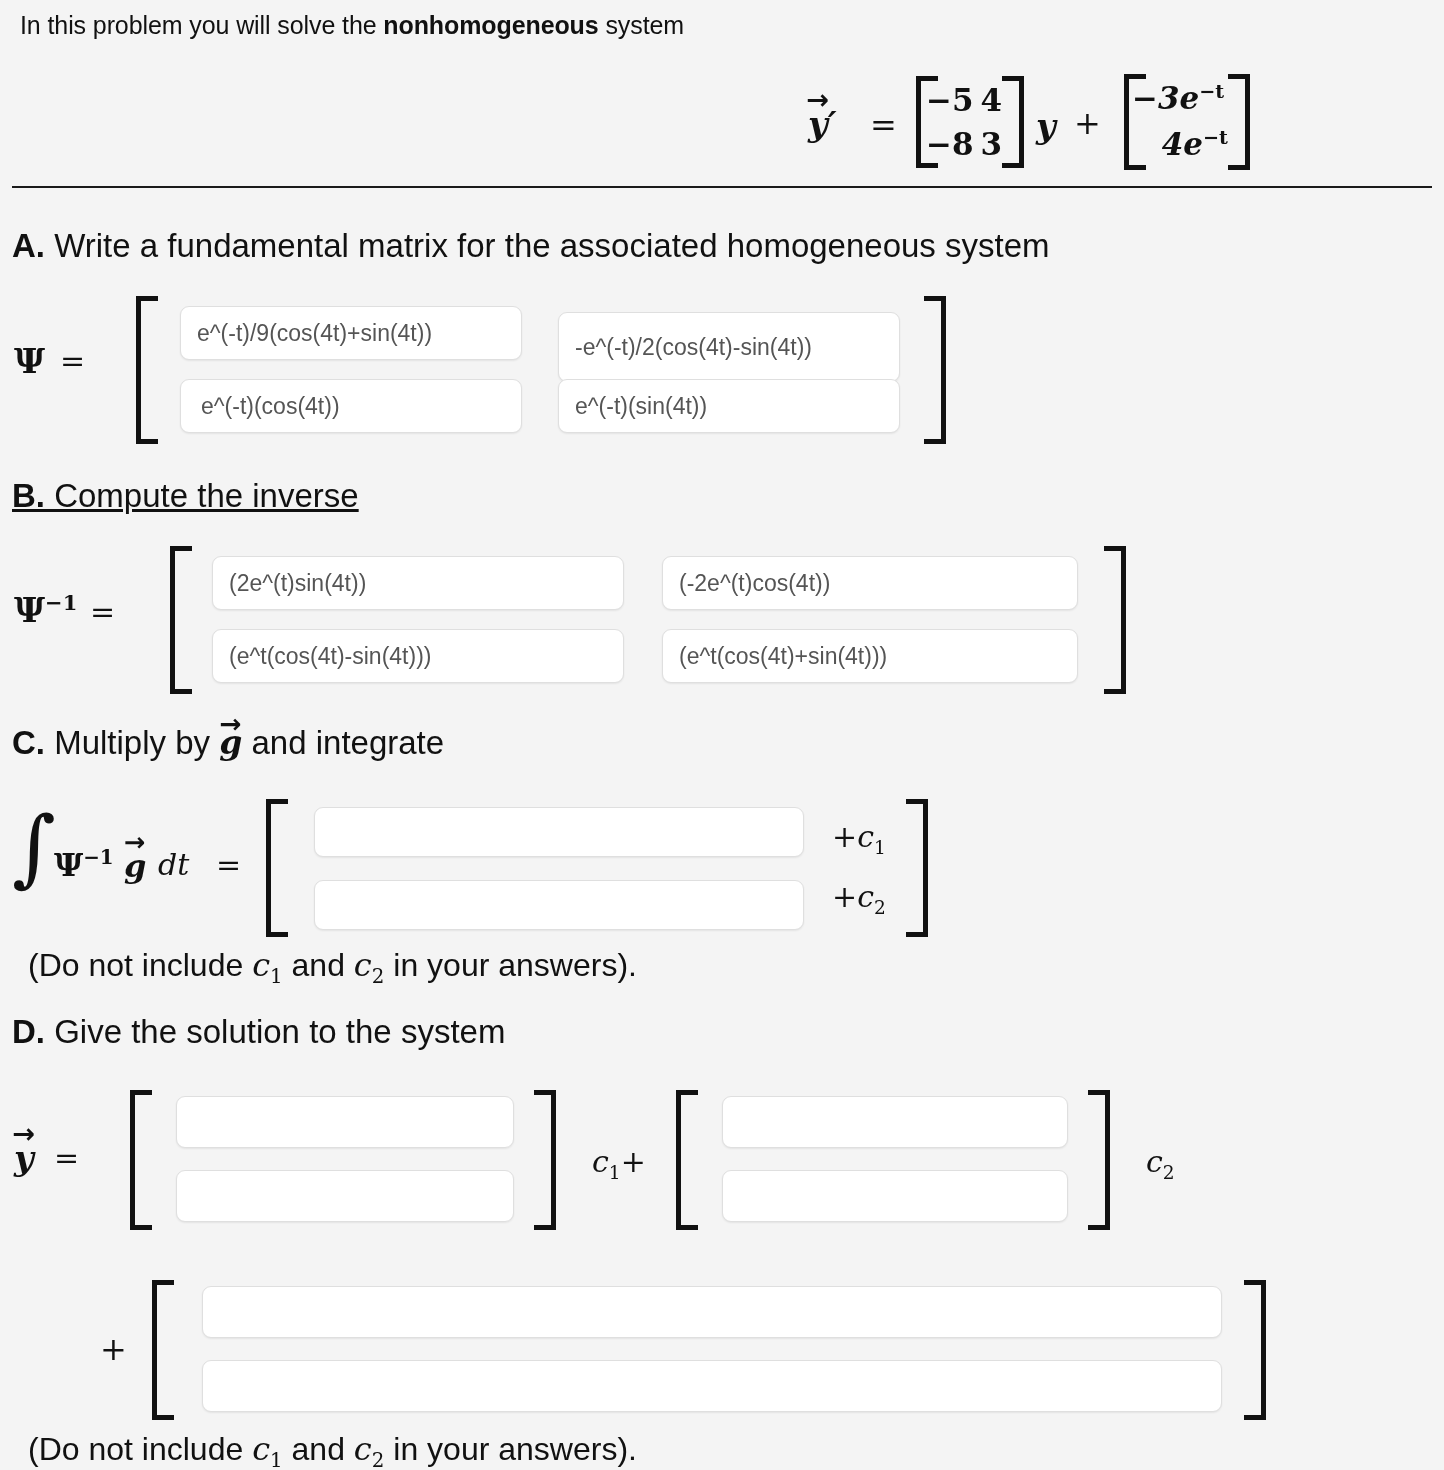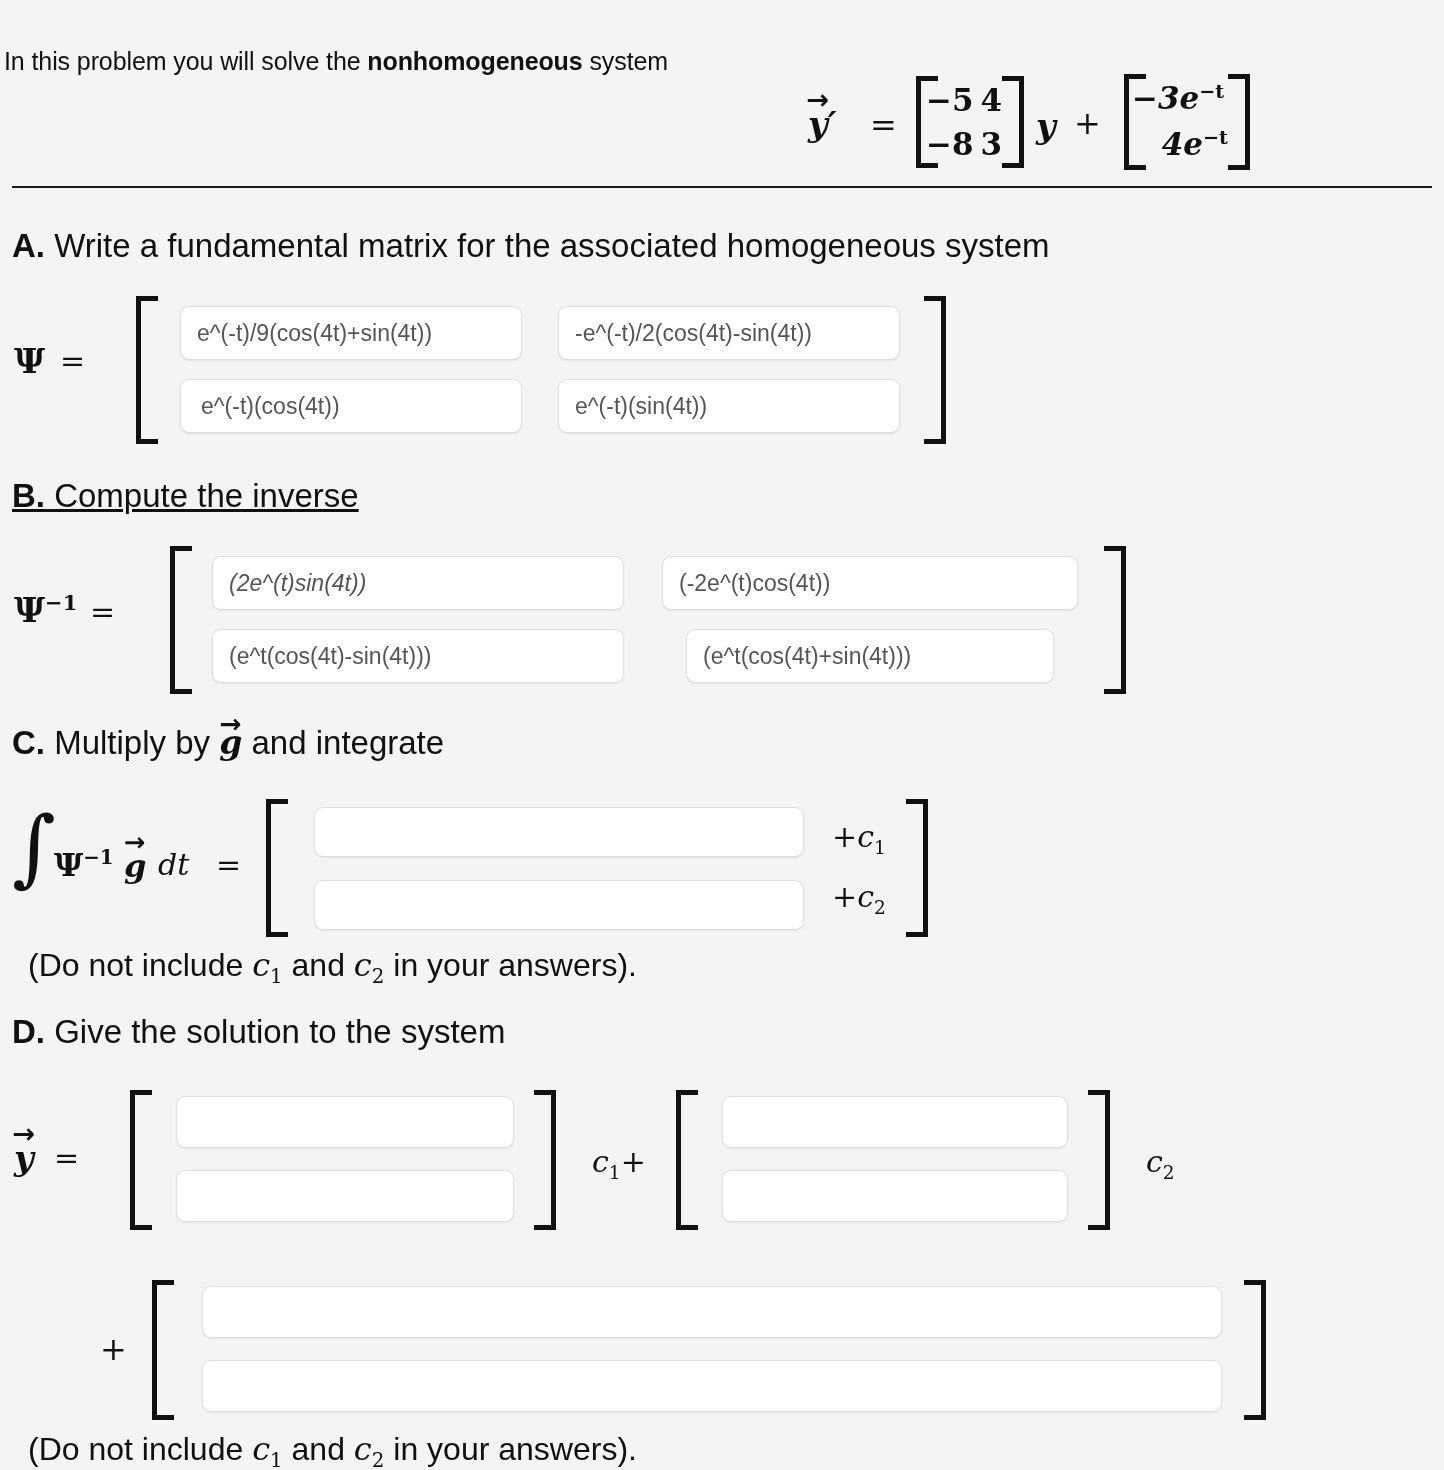--- a/index.html
+++ b/index.html
@@ -107,21 +107,21 @@
     padding: 0 16px;
     display: flex;
     align-items: center;
     white-space: nowrap;
     overflow: hidden;
   }
 </style>
 </head>
 <body>
 
-<div class="prompt" style="left:4px; top:10px;margin-top:36px;">
+<div class="prompt" style="left:20px; top:10px;">
   <span>In this problem you will solve the </span><b>nonhomogeneous</b><span> system</span>
 </div>
 
 <div style="position:absolute; left:808px; top:76px; height:92px;">
 
   <span class="math" style="position:absolute; left:0px; top:28px; font-size:34px; font-weight:bold;">
     <span class="vecarrow">y</span><span style="font-style:italic;">′</span>
   </span>
 
   <span class="mathup" style="position:absolute; left:62px; top:30px; font-size:32px;">=</span>
@@ -154,43 +154,43 @@
   <span class="letter">A.</span><span> Write a fundamental matrix for the associated homogeneous system</span>
 </div>
 
 <div style="position:absolute; left:0; top:296px;">
   <span class="mathup" style="position:absolute; left:14px; top:45px; font-size:34px; font-weight:bold;">Ψ</span>
   <span class="mathup" style="position:absolute; left:60px; top:47px; font-size:30px;">=</span>
 
   <div class="bracket left" style="left:136px; top:0px; height:148px;"></div>
 
   <div class="ansbox" style="left:180px; top:10px; width:342px; height:54px;">e^(-t)/9(cos(4t)+sin(4t))</div>
-  <div class="ansbox" style="left:558px; top:10px; width:342px; height:54px;">-e^(-t)/2(cos(4t)-sin(4t))</div>
+  <div class="ansbox" style="left:558px; top:16px; width:342px; height:70px;">-e^(-t)/2(cos(4t)-sin(4t))</div>
   <div class="ansbox" style="left:180px; top:83px; width:342px; height:54px;padding-left:20px;">e^(-t)(cos(4t))</div>
   <div class="ansbox" style="left:558px; top:83px; width:342px; height:54px;">e^(-t)(sin(4t))</div>
 
   <div class="bracket right" style="left:924px; top:0px; height:148px;"></div>
 </div>
 
 <div class="section-head" style="left:12px; top:481px;text-decoration:underline;">
   <span class="letter">B.</span><span> Compute the inverse</span>
 </div>
 
 <div style="position:absolute; left:0; top:546px;">
   <span class="mathup" style="position:absolute; left:14px; top:44px; font-size:34px; font-weight:bold;">
     <span>Ψ</span><sup class="sm">−1</sup>
   </span>
   <span class="mathup" style="position:absolute; left:90px; top:48px; font-size:30px;">=</span>
 
   <div class="bracket left" style="left:170px; top:0px; height:148px;"></div>
 
-  <div class="ansbox" style="left:212px; top:10px; width:412px; height:54px;font-style:italic;">(2e^(t)sin(4t))</div>
+  <div class="ansbox" style="left:212px; top:10px; width:412px; height:54px;">(2e^(t)sin(4t))</div>
   <div class="ansbox" style="left:662px; top:10px; width:416px; height:54px;">(-2e^(t)cos(4t))</div>
   <div class="ansbox" style="left:212px; top:83px; width:412px; height:54px;">(e^t(cos(4t)-sin(4t)))</div>
-  <div class="ansbox" style="left:686px; top:83px; width:368px; height:54px;">(e^t(cos(4t)+sin(4t)))</div>
+  <div class="ansbox" style="left:662px; top:83px; width:416px; height:54px;">(e^t(cos(4t)+sin(4t)))</div>
 
   <div class="bracket right" style="left:1104px; top:0px; height:148px;"></div>
 </div>
 
 <div class="section-head" style="left:12px; top:728px;">
   <span class="letter">C.</span><span> Multiply by </span><span class="math vecarrow" style="font-weight:bold;">g</span><span> and integrate</span>
 </div>
 
 <div style="position:absolute; left:0; top:795px;">
   <span class="math" style="position:absolute; left:12px; top:10px; font-size:84px; line-height:1;">∫</span>

